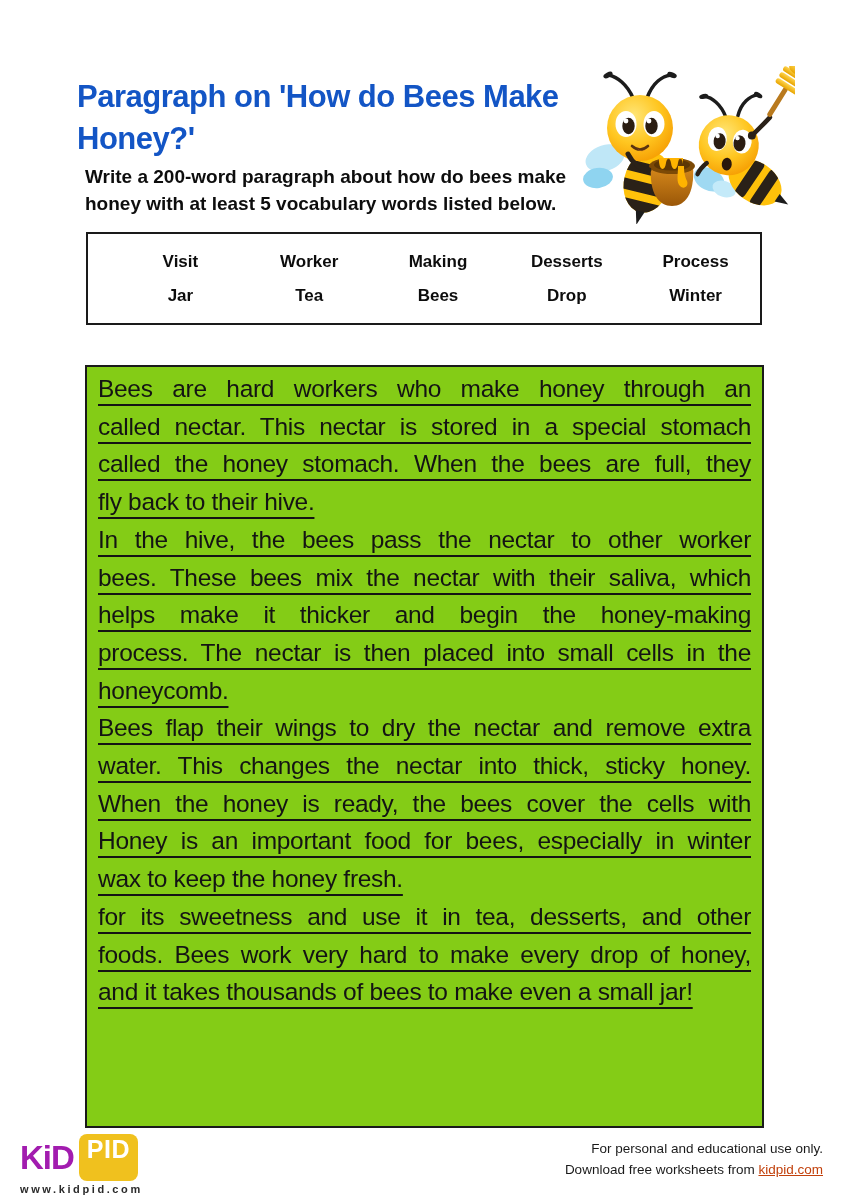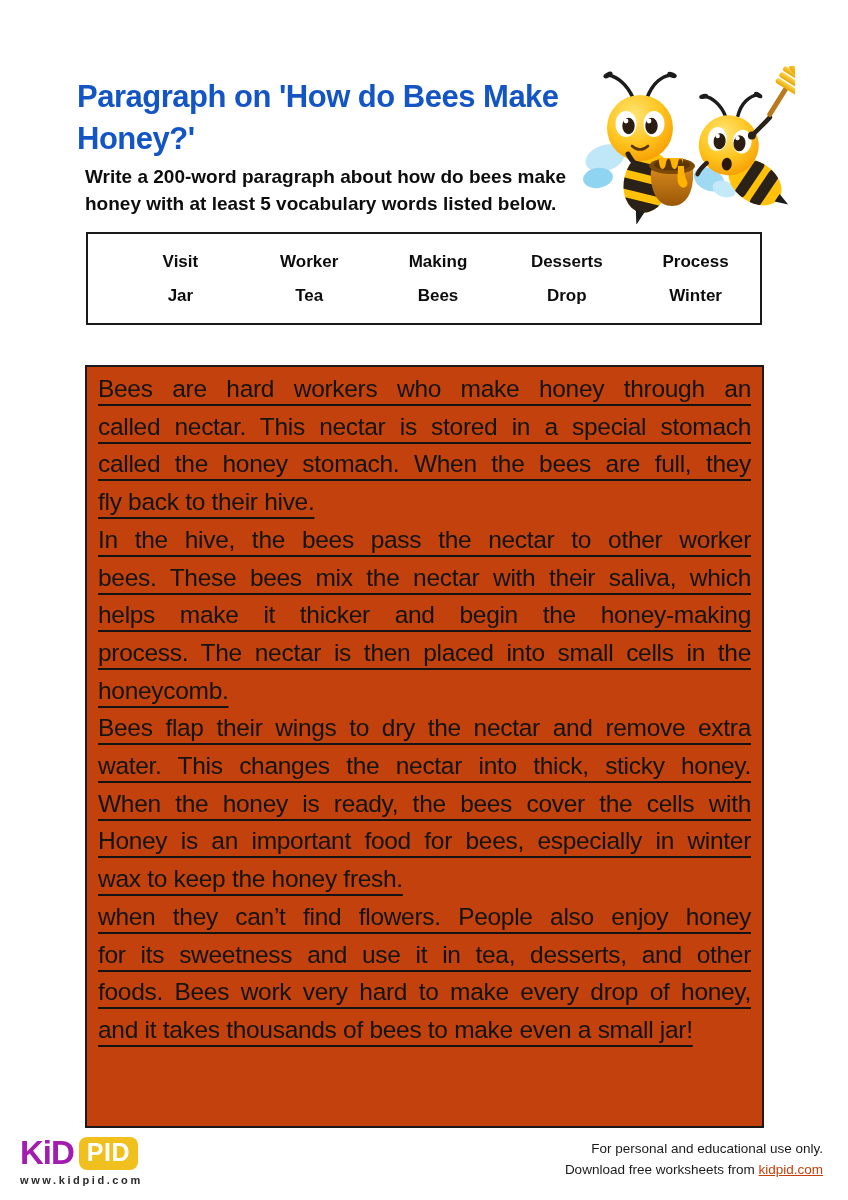--- a/index.html
+++ b/index.html
@@ -30,21 +30,21 @@
     padding:6px 0;
   }
   .vocab-row { display:grid; grid-template-columns:repeat(5,1fr);padding-left:28px; }
   .vocab-row > div {
     text-align:center; font-weight:800; font-size:17px; color:#0d0d0d;
   }
 
   
   .essay-box {
     position:absolute; left:85px; top:365px; width:679px; height:763px;
-    border:2.5px solid #1a1a1a; background:#c2410c;
+    border:2.5px solid #1a1a1a; background:#84cc16;
     padding:3px 11px 0 11px; overflow:hidden;
   }
   .essay-line {
     font-size:24.5px; line-height:37.7px; color:#141414;
     letter-spacing:-0.3px;
     text-align:justify; text-align-last:justify;
     text-decoration:underline;
     text-decoration-thickness:1.6px;
     text-underline-offset:7px;
     text-decoration-skip-ink:none;
@@ -54,21 +54,21 @@
 
   
   .footer-logo { position:absolute; left:20px; top:1134px; }
   .logo-row { display:flex; align-items:center; }
   .logo-kid {
     font-size:33px; font-weight:800; letter-spacing:-1px; color:#a21caf;
   }
   .logo-pid {
     margin-left:5px; background:#f0c11e; color:#ffffff;
     font-size:25px; font-weight:800; letter-spacing:0.5px;
-    padding:1px 8px 3px 8px; border-radius:8px;
+    padding:1px 8px 17px 8px; border-radius:8px;
   }
   .logo-url {
     margin-top:2px; font-size:11px; font-weight:700; letter-spacing:2.6px; color:#2a2a2a;
   }
   .footer-note {
     position:absolute; right:25px; top:1138px; text-align:right;
     font-size:13.5px; line-height:21px; color:#1a1a1a;
   }
   .footer-note a { color:#c2410c; text-decoration:underline; }
 </style>
@@ -217,21 +217,20 @@
         <div class="essay-line">In the hive, the bees pass the nectar to other worker</div>
         <div class="essay-line">bees. These bees mix the nectar with their saliva, which</div>
         <div class="essay-line">helps make it thicker and begin the honey-making</div>
         <div class="essay-line">process. The nectar is then placed into small cells in the</div>
         <div class="essay-line para-end">honeycomb.</div>
         <div class="essay-line">Bees flap their wings to dry the nectar and remove extra</div>
         <div class="essay-line">water. This changes the nectar into thick, sticky honey.</div>
         <div class="essay-line">When the honey is ready, the bees cover the cells with</div>
         <div class="essay-line">Honey is an important food for bees, especially in winter</div>
         <div class="essay-line para-end">wax to keep the honey fresh.</div>
-        <div class="essay-line">when they can’t find flowers. People also enjoy honey</div>
         <div class="essay-line">for its sweetness and use it in tea, desserts, and other</div>
         <div class="essay-line">foods. Bees work very hard to make every drop of honey,</div>
         <div class="essay-line para-end">and it takes thousands of bees to make even a small jar!</div>
       </div>
   </div>
 
   <div class="footer-logo">
     <div class="logo-row">
       <span class="logo-kid">KiD</span>
       <span class="logo-pid">PID</span>

